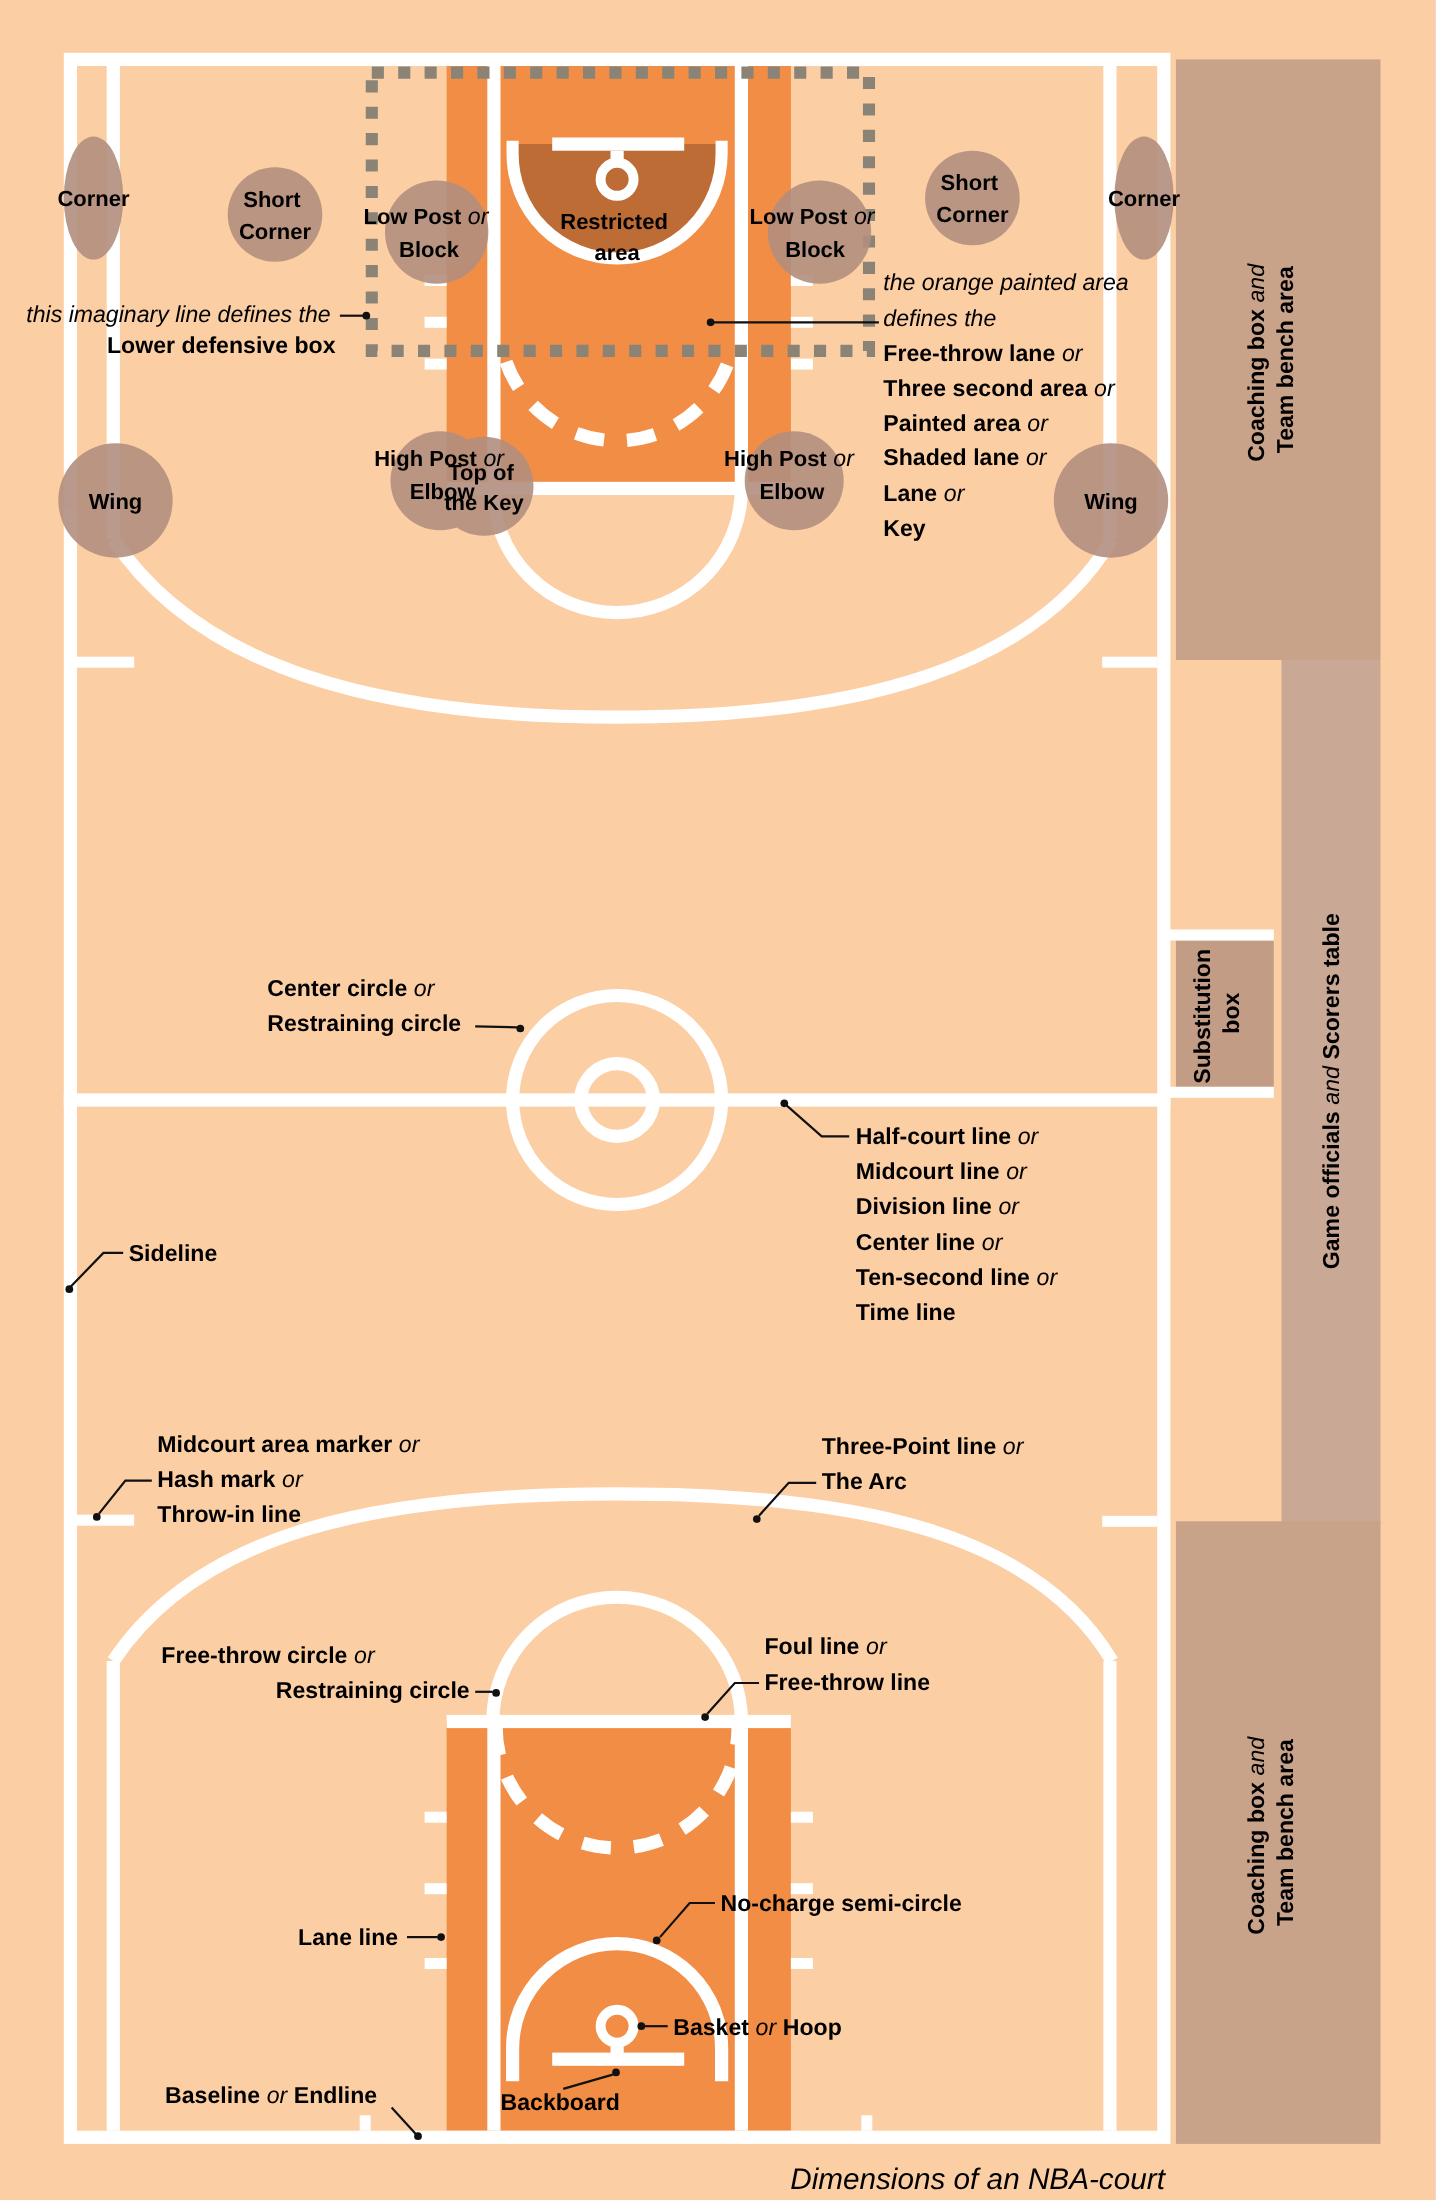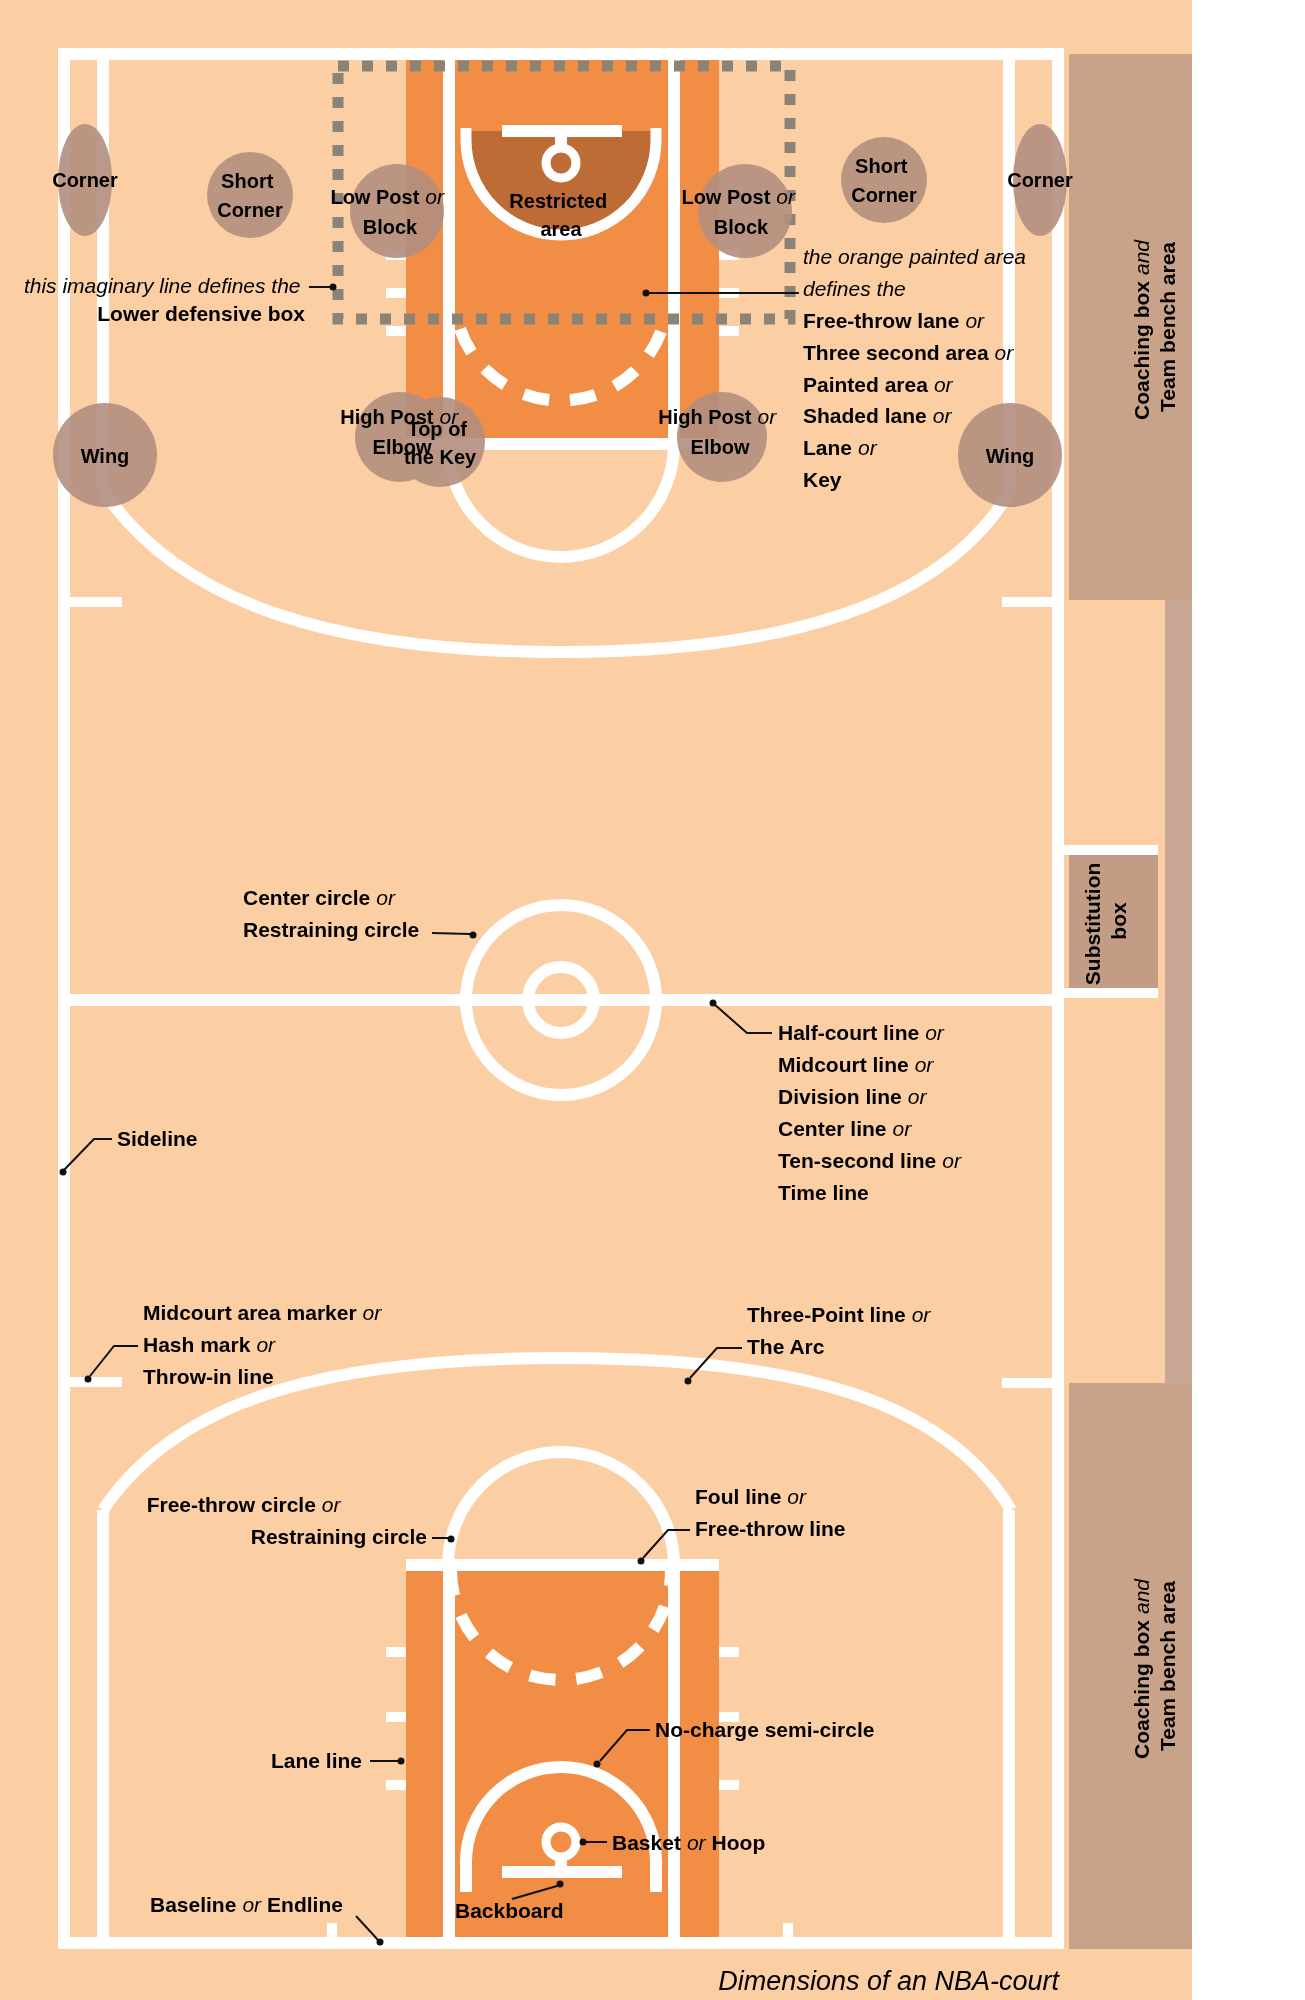--- a/index.html
+++ b/index.html
@@ -1,16 +1,16 @@
 <!DOCTYPE html>
 <html><head>
 <meta charset="utf-8">
 <style>
   html,body{margin:0;padding:0;background:#fcsea4;}
-  #canvas{position:relative;width:1192px;height:2000px;background:#c4b5fd;overflow:hidden;
+  #canvas{position:relative;width:1305px;height:2000px;background:#c4b5fd;overflow:hidden;
           font-family:"Liberation Sans",sans-serif;}
   svg text{fill:#000;font-family:"Liberation Sans",sans-serif;}
   .b {font-weight:bold;font-size:21px;}
   .it{font-style:italic;font-size:21px;font-weight:normal;}
   .ov{font-weight:bold;font-size:20px;}
   .rot{font-weight:bold;font-size:21px;}
   .cap{font-style:italic;font-size:27px;}
   .lead{stroke:#111;stroke-width:2;fill:none;}
   .ldot{fill:#111;}
 </style>

